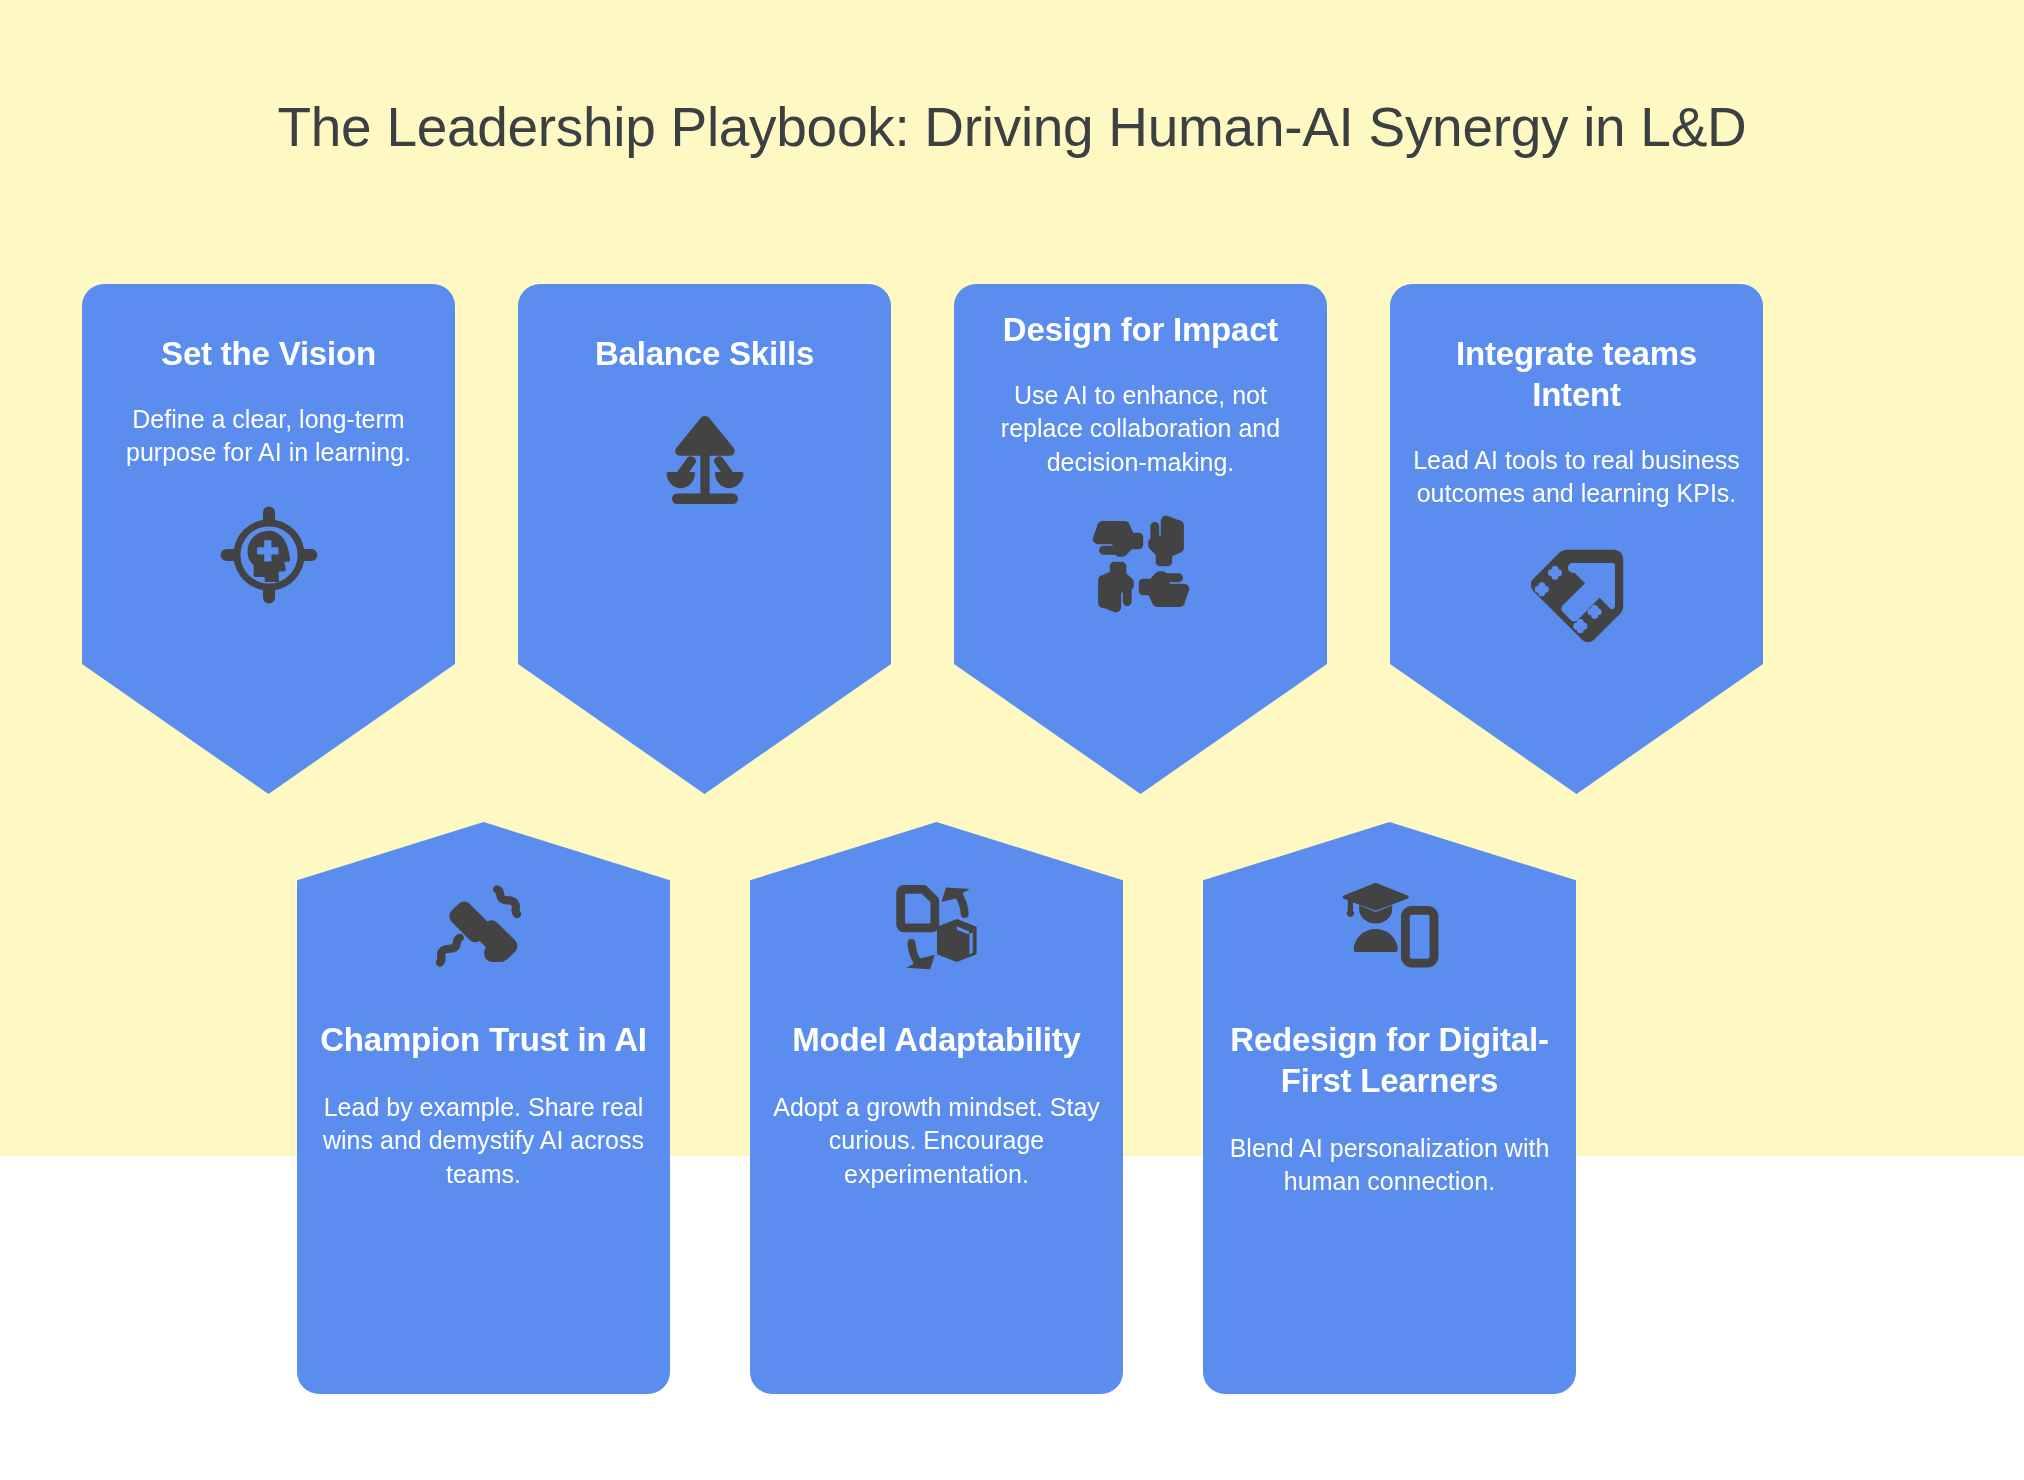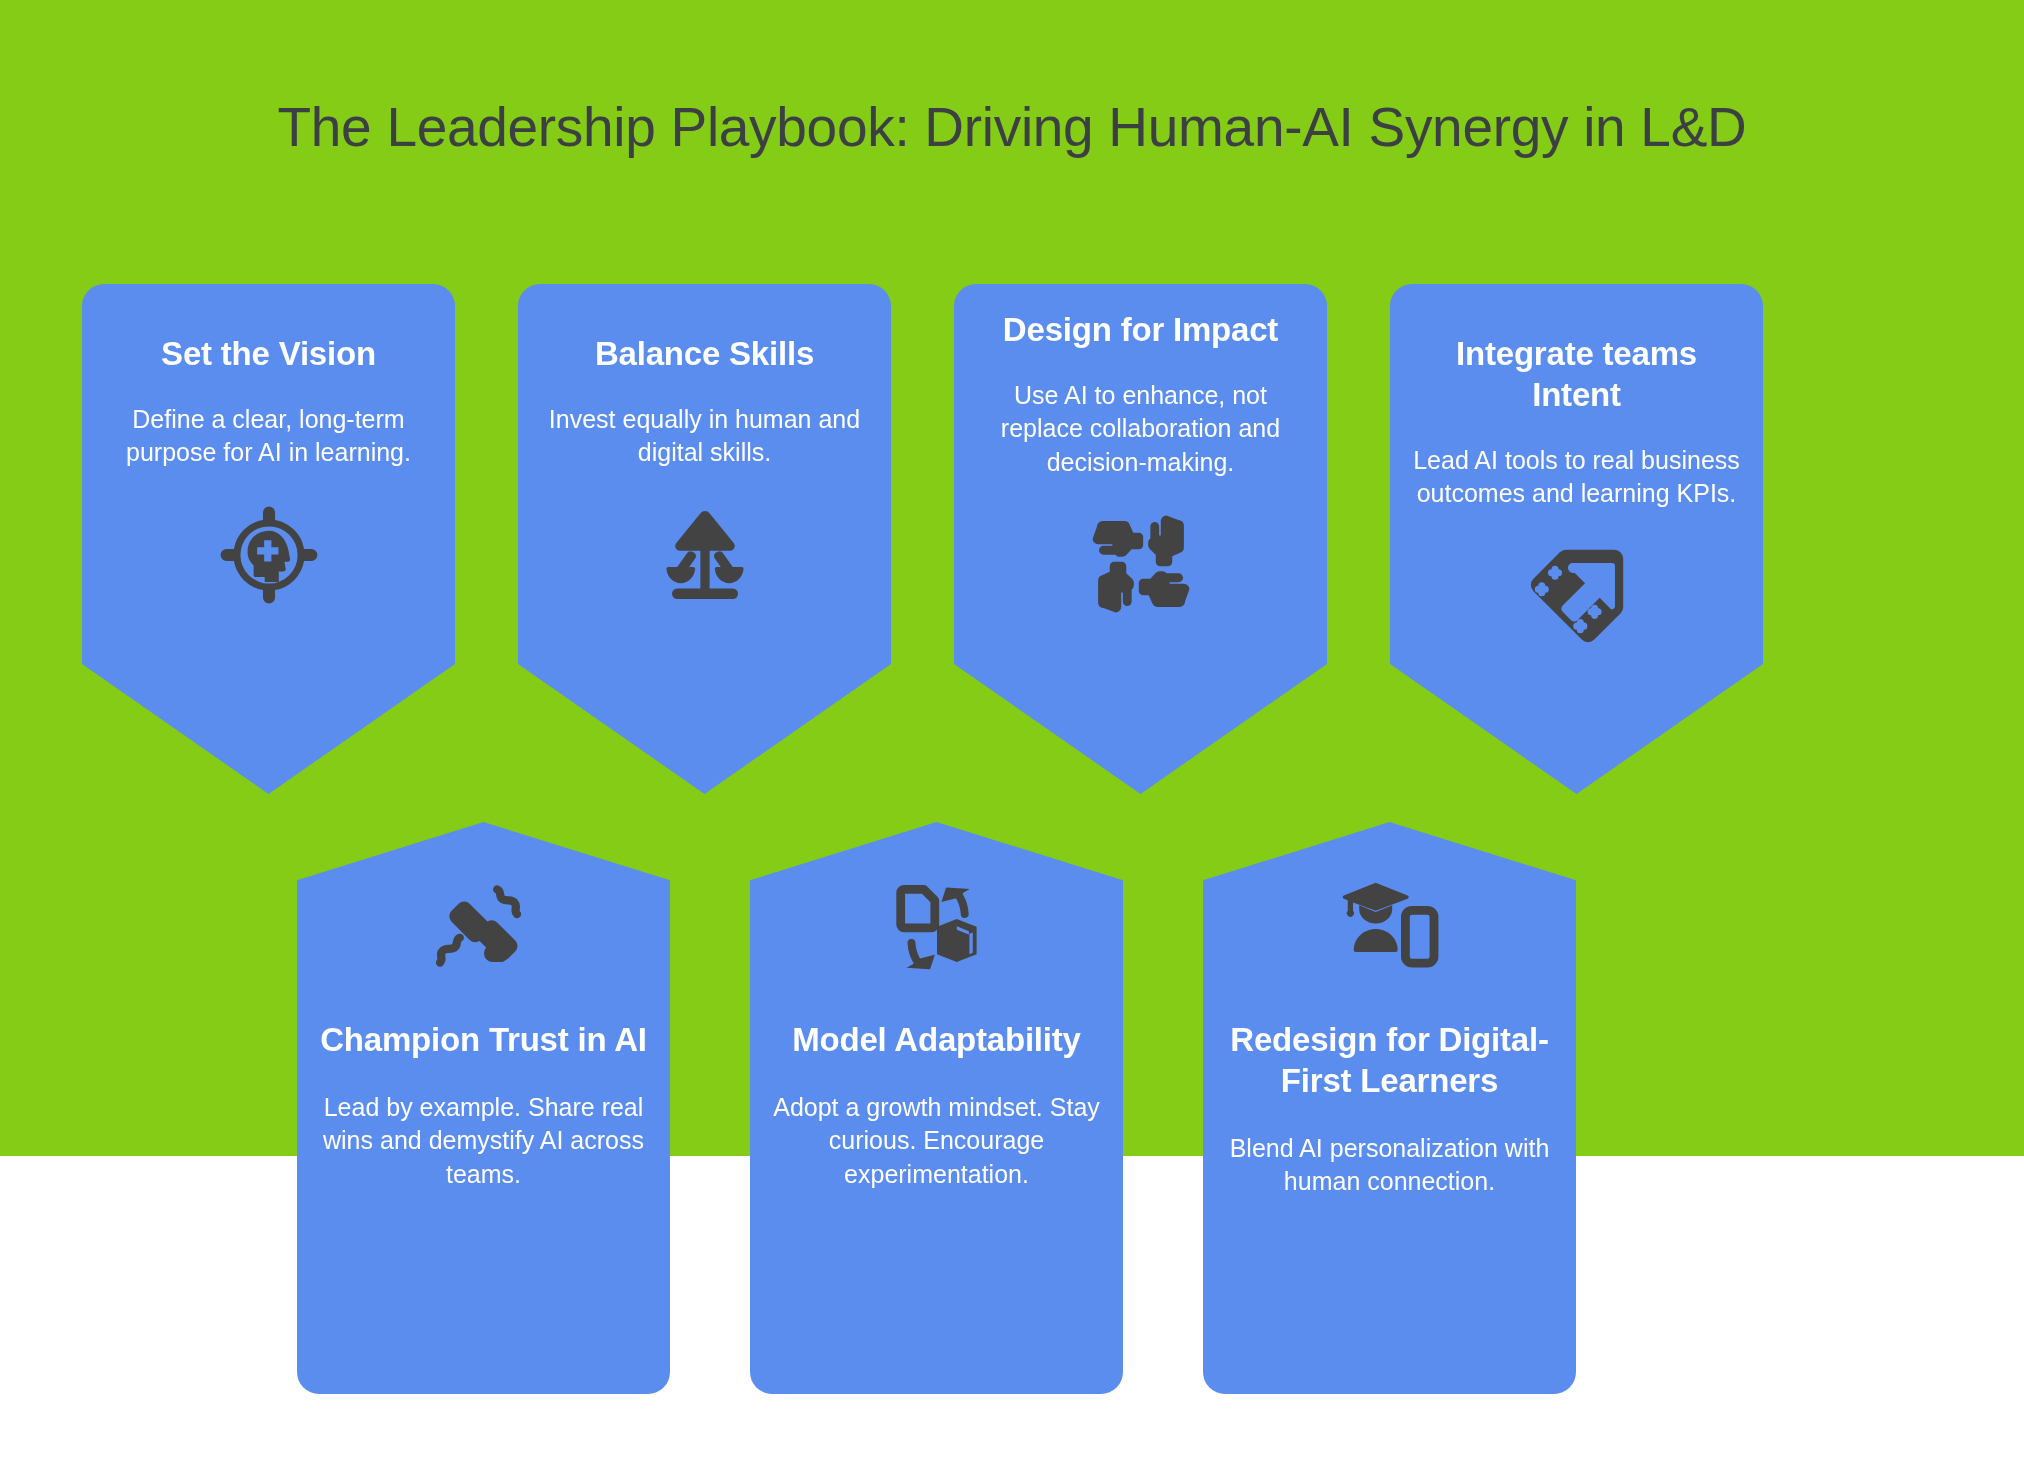--- a/index.html
+++ b/index.html
@@ -9,21 +9,21 @@
     height: 1480px;
     background: #ffffff;
     font-family: "Liberation Sans", sans-serif;
     overflow: hidden;
   }
 
   .canvas {
     position: relative;
     width: 2024px;
     height: 1156px;
-    background: #84cc16;
+    background: #fef9c3;
   }
 
   
   .page-title {
     position: absolute;
     top: 96px;
     left: 0;
     width: 2024px;
     text-align: center;
     font-size: 55px;
@@ -145,21 +145,20 @@
         <svg viewBox="0 0 100 100" aria-hidden="true">
           <path class="ico" d="M50 6 a5.5 5.5 0 0 1 5.5 5.5 v6.6 a32.5 32.5 0 0 1 26.4 26.4 h6.6 a5.5 5.5 0 1 1 0 11 h-6.6 a32.5 32.5 0 0 1 -26.4 26.4 v6.6 a5.5 5.5 0 1 1 -11 0 v-6.6 a32.5 32.5 0 0 1 -26.4 -26.4 h-6.6 a5.5 5.5 0 1 1 0 -11 h6.6 a32.5 32.5 0 0 1 26.4 -26.4 v-6.6 a5.5 5.5 0 0 1 5.5 -5.5 z m0 18 a26 26 0 1 0 0 52 a26 26 0 0 0 0 -52 z"></path>
           <path class="ico" d="M50 28 c-11.2 0 -19.5 8.3 -19.5 19 0 5.2 2.1 9.3 5.5 12.4 v9.1 c0 0.9 0.7 1.6 1.6 1.6 h8.5 v4.4 h12.8 v-9.5 h4.1 c1.4 0 2.4 -1.2 2.2 -2.5 l-1.2 -6.4 h3.3 c1.2 0 2.1 -1.1 1.9 -2.3 l-1.5 -7.8 C65.5 35.2 58.8 28 50 28 z"></path>
           <path fill="#5b8def" d="M45.6 36.6 h6.6 v6.4 h6.4 v6.6 h-6.4 v6.4 h-6.6 v-6.4 h-6.4 v-6.6 h6.4 z"></path>
         </svg>
       </div>
     </div>
 
     <div class="card card-down">
       <div class="card-title">Balance Skills</div>
-      <div class="card-body">Invest equally in human and digital skills.</div>
       <div class="card-icon">
         <svg viewBox="0 0 100 100" aria-hidden="true">
           <path class="ico" d="M50 10 a5 5 0 0 1 4.1 2.1 l22 27 c2.3 2.8 0.3 7 -3.4 7 h-45.4 c-3.7 0 -5.7 -4.2 -3.4 -7 l22 -27 A5 5 0 0 1 50 10 z"></path>
           <rect class="ico" x="45.8" y="44" width="8.4" height="42" rx="2"></rect>
           <rect class="ico" x="20" y="80.5" width="60" height="9.5" rx="4.7"></rect>
           <path class="ico" d="M38.5 47 a4 4 0 0 1 2.4 6.5 l-11 15.5 -7.2 -5.2 10.9 -15.5 A4 4 0 0 1 38.5 47 z"></path>
           <path class="ico" d="M61.5 47 a4 4 0 0 0 -2.4 6.5 l11 15.5 7.2 -5.2 -10.9 -15.5 A4 4 0 0 0 61.5 47 z"></path>
           <path class="ico" d="M17 61 h22 a2 2 0 0 1 2 2.2 c-0.9 7.2 -6.4 12.4 -13 12.4 s-12.1 -5.2 -13 -12.4 A2 2 0 0 1 17 61 z"></path>
           <path class="ico" d="M61 61 h22 a2 2 0 0 1 2 2.2 c-0.9 7.2 -6.4 12.4 -13 12.4 s-12.1 -5.2 -13 -12.4 A2 2 0 0 1 61 61 z"></path>
         </svg>

